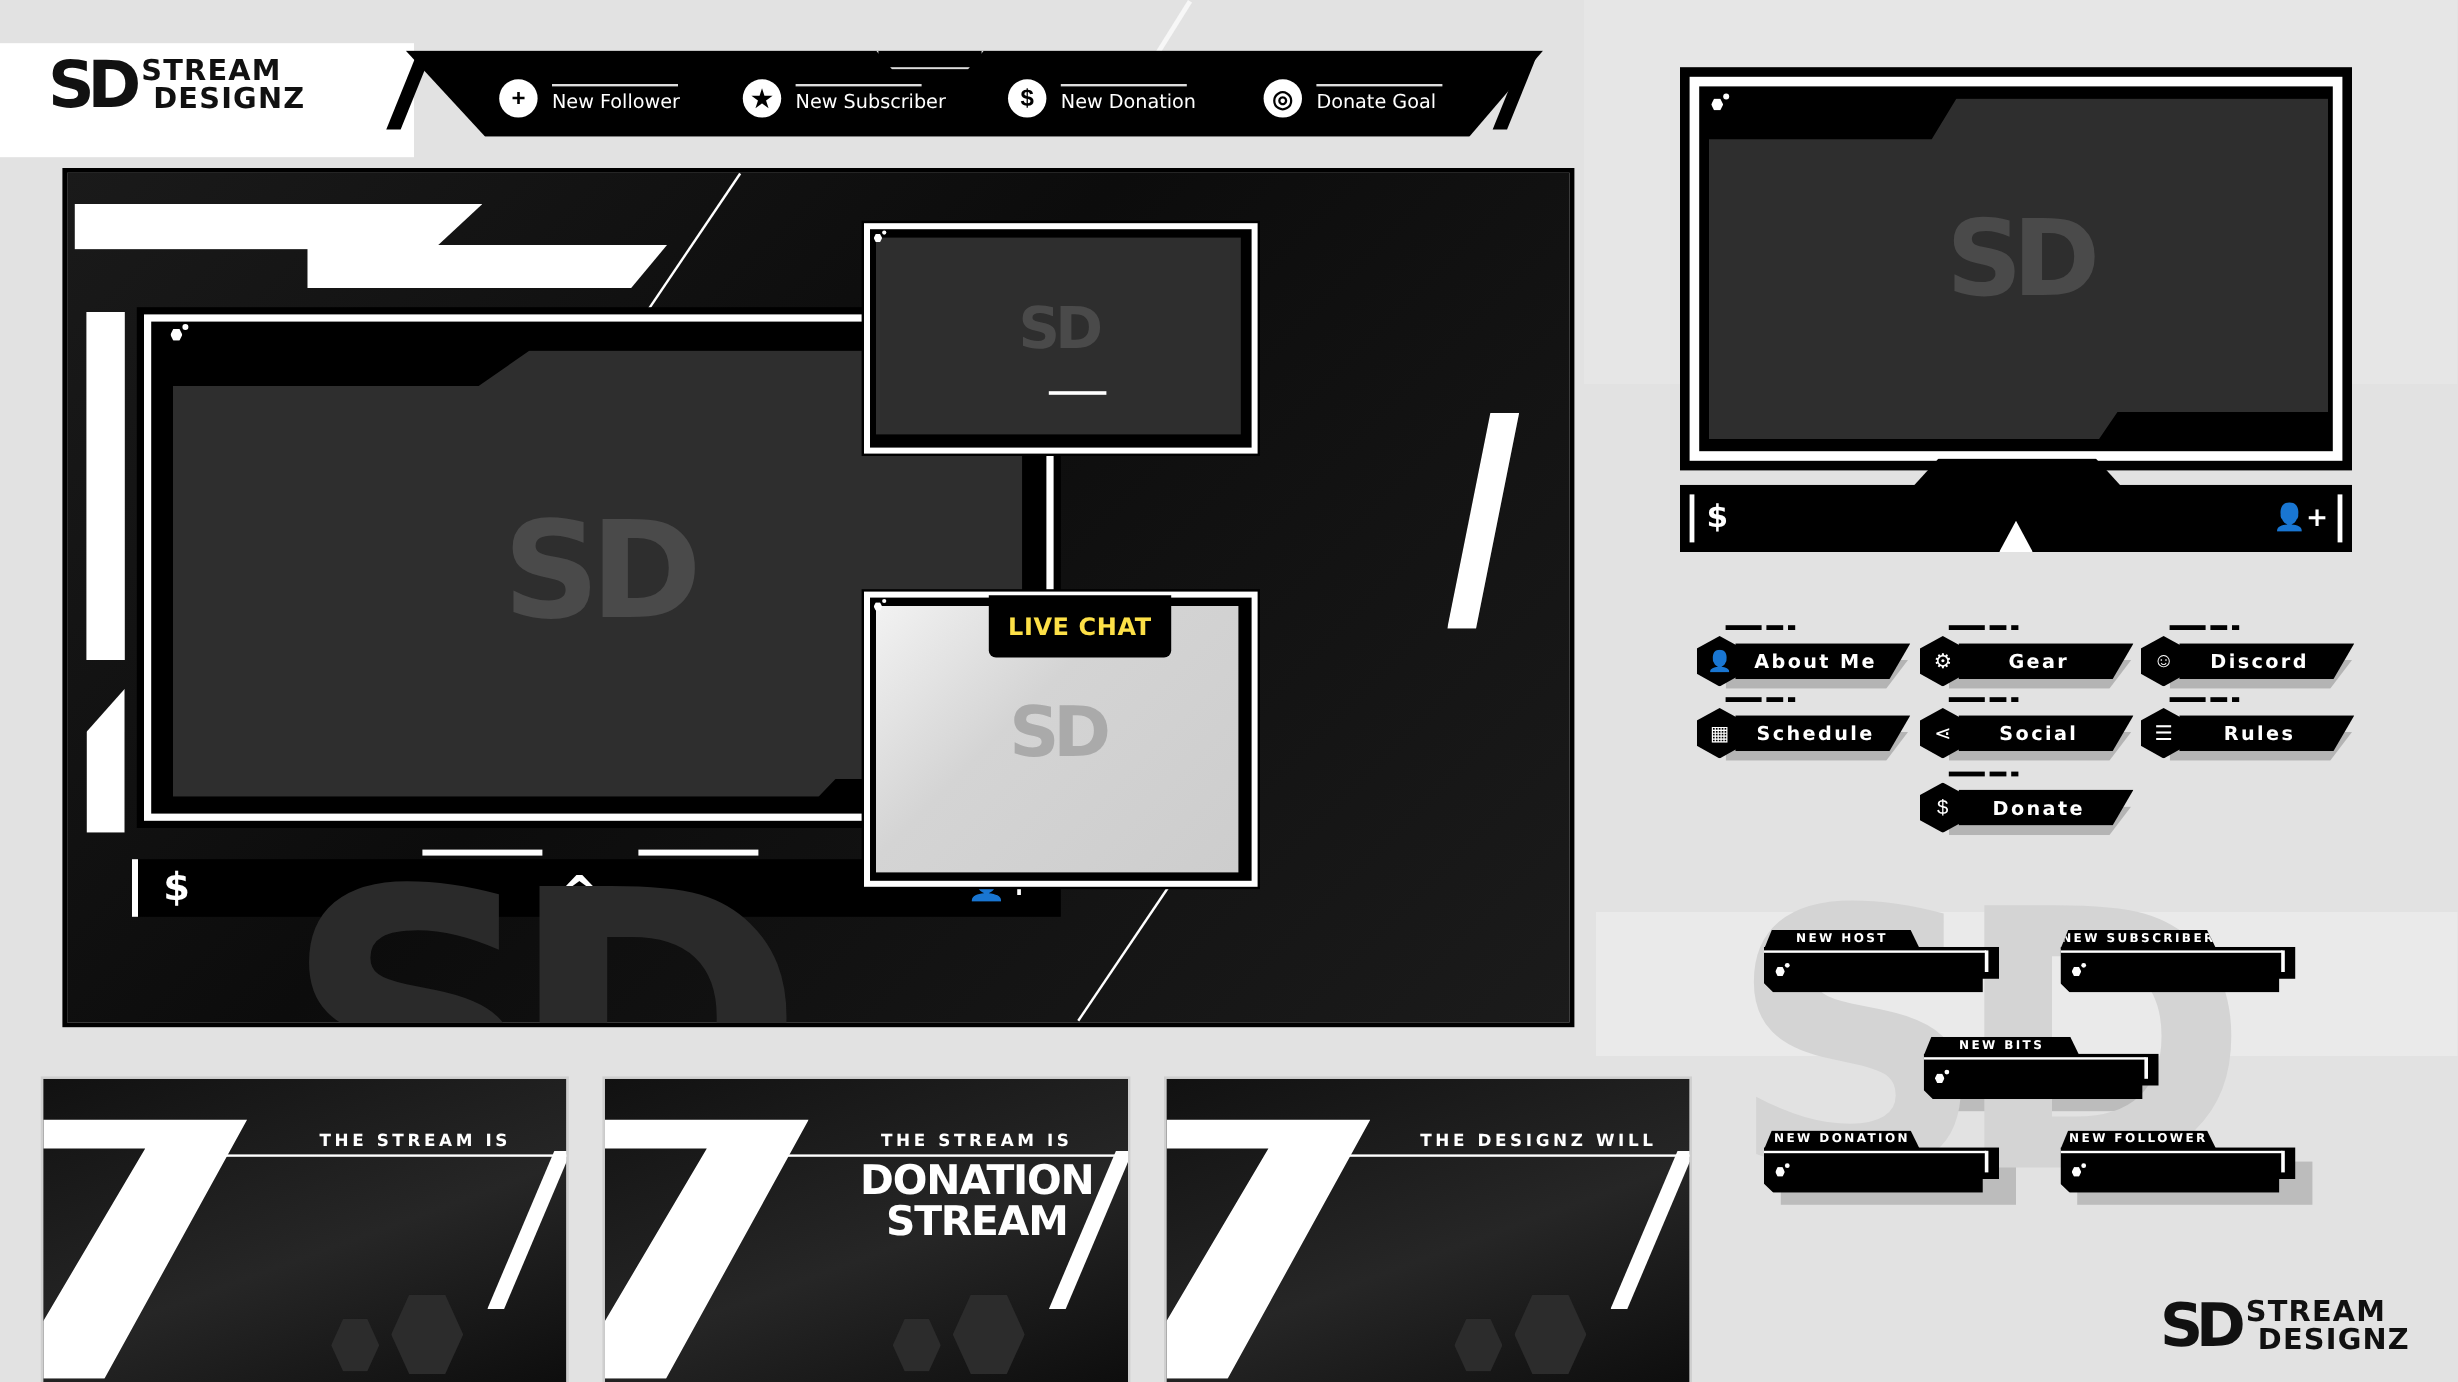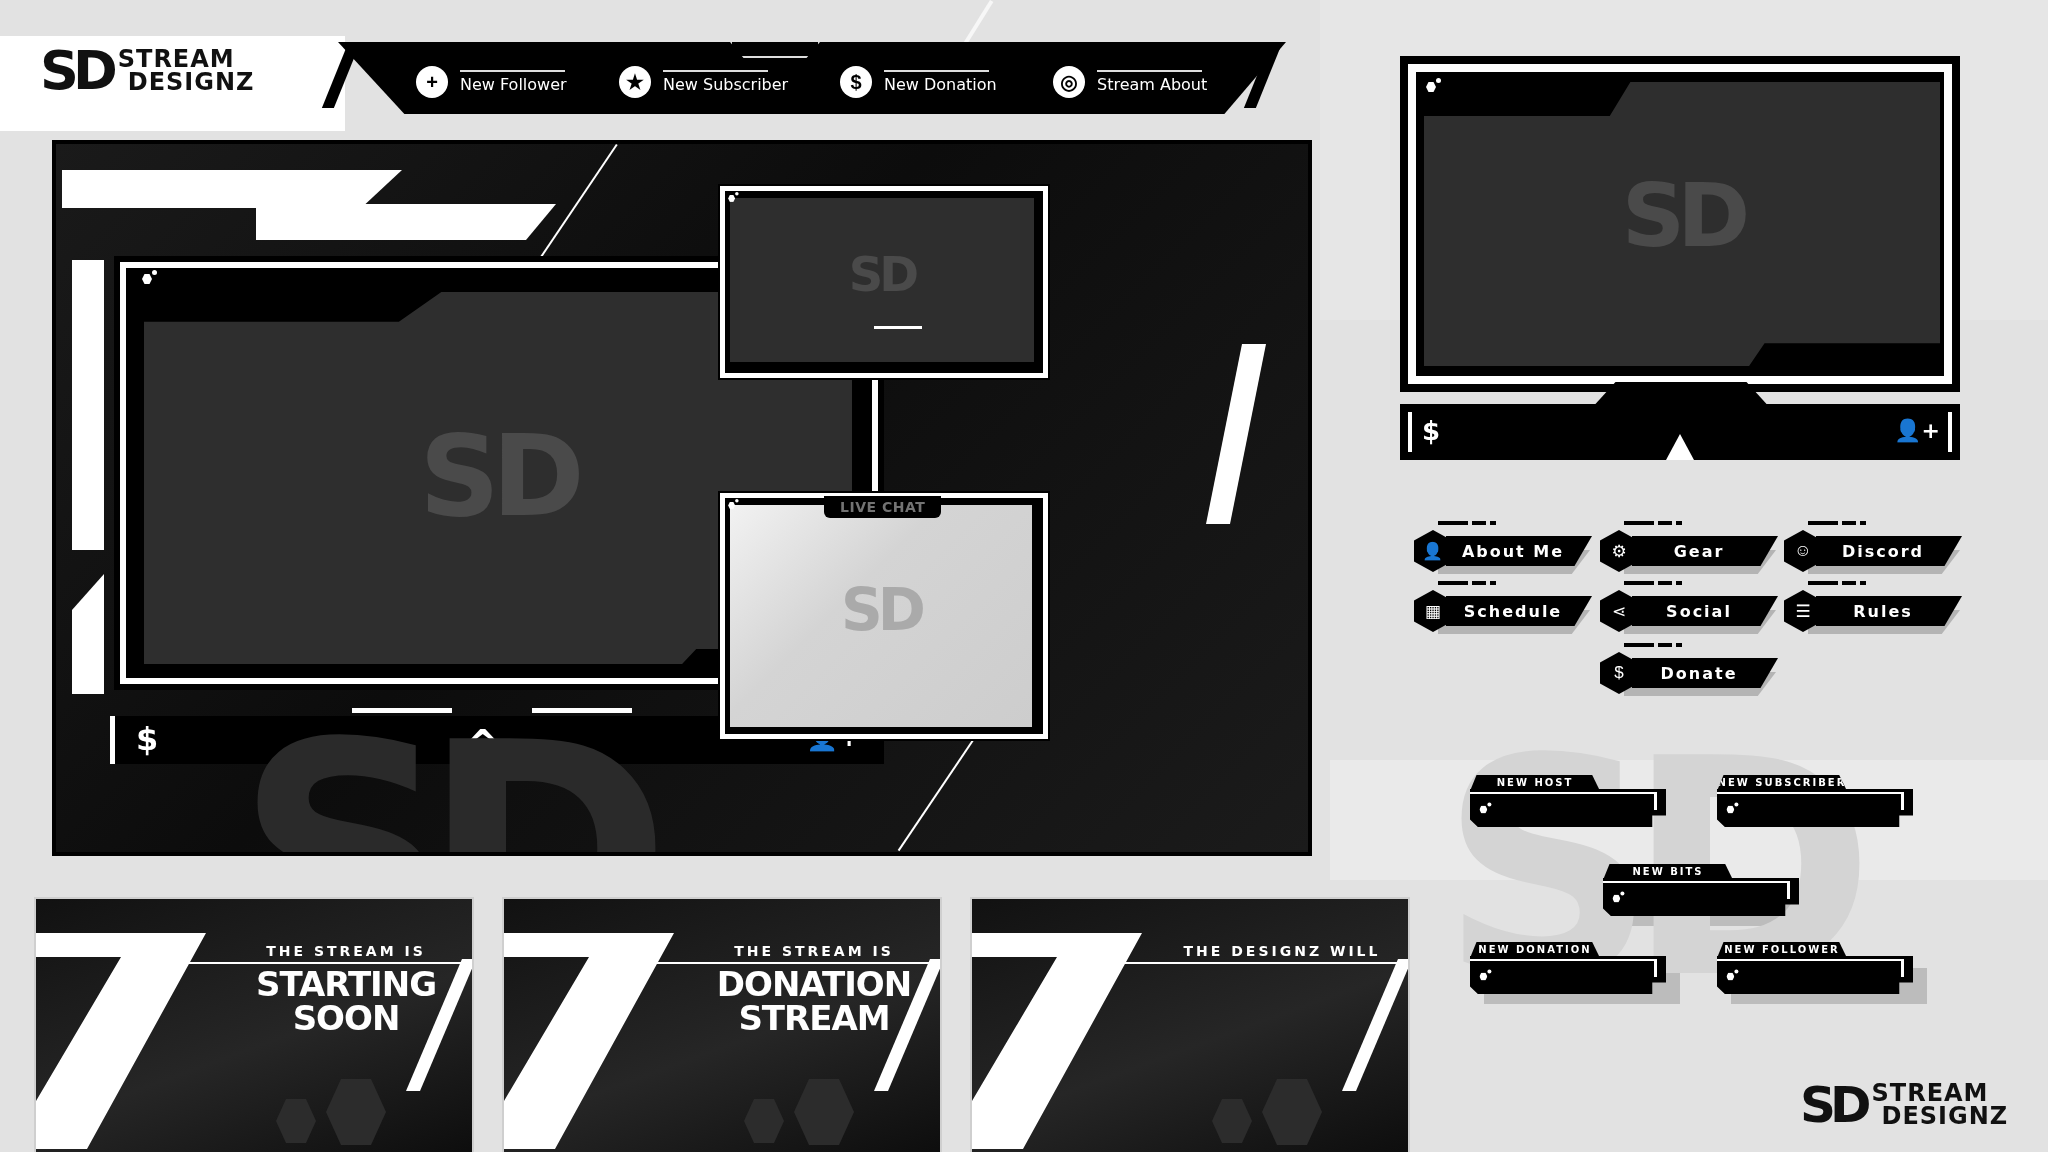--- a/index.html
+++ b/index.html
@@ -62,22 +62,22 @@
     color:#4a4a4a; text-align:center; line-height:1;
   }
   .dots { position:absolute; width:14px; height:14px; }
   .dots::before { content:""; position:absolute; left:0; top:4px; width:10px; height:10px; background:#fff; clip-path:polygon(25% 0,75% 0,100% 50%,75% 100%,25% 100%,0 50%); }
   .dots::after { content:""; position:absolute; left:10px; top:0; width:5px; height:5px; background:#fff; border-radius:50%; }
 
   .bottom-bar { position:absolute; background:#000; }
   .bb-icon { position:absolute; color:#fff; font-weight:700; font-family:"DejaVu Sans", sans-serif; }
 
   .chat-label {
-    position:absolute; background:#000; color:#737373; font-weight:700;
-    font-size:14px; padding:3px 16px; border-radius:0 0 6px 6px; letter-spacing:0.5px;
+    position:absolute; background:#000; color:#fde047; font-weight:700;
+    font-size:20px; padding:14px 16px; border-radius:0 0 6px 6px; letter-spacing:0.5px;
     font-family:"DejaVu Sans", sans-serif;
   }
 
   
   .rcam { position:absolute; left:1400px; top:56px; width:560px; height:336px; background:#000; }
   .rcam .inner-white { position:absolute; left:8px; top:8px; right:8px; bottom:8px; border:8px solid #fff; }
   .rbar { position:absolute; left:1400px; top:404px; width:560px; height:56px; background:#000;
     clip-path: polygon(0 0,100% 0,100% 100%, 0 100%); }
 
   
@@ -172,21 +172,21 @@
   <span class="alert-icon">$</span>
   <div class="alert-text">
       <i class="rule"></i>
       <span>New Donation</span>
     </div>
 </div>
 <div class="alert-item" style="left:1053px;">
   <span class="alert-icon">◎</span>
   <div class="alert-text">
       <i class="rule"></i>
-      <span>Stream About</span>
+      <span>Donate Goal</span>
     </div>
 </div>
 
 <div class="scene">
   <div class="white-slab" style="left:6px;top:26px;width:340px;height:38px;clip-path:polygon(0 0,100% 0,88% 100%,0 100%);"></div>
   <div class="white-slab" style="left:200px;top:60px;width:300px;height:36px;clip-path:polygon(0 0,100% 0,90% 100%,0 100%);"></div>
   <div class="white-slab" style="left:16px;top:116px;width:32px;height:290px;"></div>
   <div class="white-slab" style="left:16px;top:430px;width:32px;height:120px;clip-path:polygon(0 30%,100% 0,100% 100%,0 100%);"></div>
   <div class="abs" style="left:560px;top:0;width:2px;height:160px;background:#fff;transform:rotate(34deg);transform-origin:top left;"></div>
   <div class="abs" style="left:920px;top:590px;width:2px;height:140px;background:#fff;transform:rotate(34deg);transform-origin:top left;"></div>
@@ -361,24 +361,20 @@
   <div class="dots" style="left:8px;top:26px;transform:scale(0.8);"></div>
 </div>
 
 <div class="screen" style="left:34px;">
   <div class="hex-bg" style="left:240px;top:200px;width:40px;height:44px;"></div>
   <div class="hex-bg" style="left:290px;top:180px;width:60px;height:66px;"></div>
   <div class="white-slab" style="left:0;top:10px;width:170px;height:240px;clip-path:polygon(0 10%,100% 10%,30% 100%,0 100%,0 80%,50% 20%,0 20%);"></div>
   <div class="white-slab" style="left:370px;top:60px;width:70px;height:132px;clip-path:polygon(80% 0,100% 0,20% 100%,0 100%);"></div>
   <div class="hline"></div>
   <div class="sub">THE STREAM IS</div>
-  <div class="big">
-      <div>STARTING</div>
-      <div>SOON</div>
-    </div>
 </div>
 <div class="screen" style="left:502px;">
   <div class="hex-bg" style="left:240px;top:200px;width:40px;height:44px;"></div>
   <div class="hex-bg" style="left:290px;top:180px;width:60px;height:66px;"></div>
   <div class="white-slab" style="left:0;top:10px;width:170px;height:240px;clip-path:polygon(0 10%,100% 10%,30% 100%,0 100%,0 80%,50% 20%,0 20%);"></div>
   <div class="white-slab" style="left:370px;top:60px;width:70px;height:132px;clip-path:polygon(80% 0,100% 0,20% 100%,0 100%);"></div>
   <div class="hline"></div>
   <div class="sub">THE STREAM IS</div>
   <div class="big">
       <div>DONATION</div>

